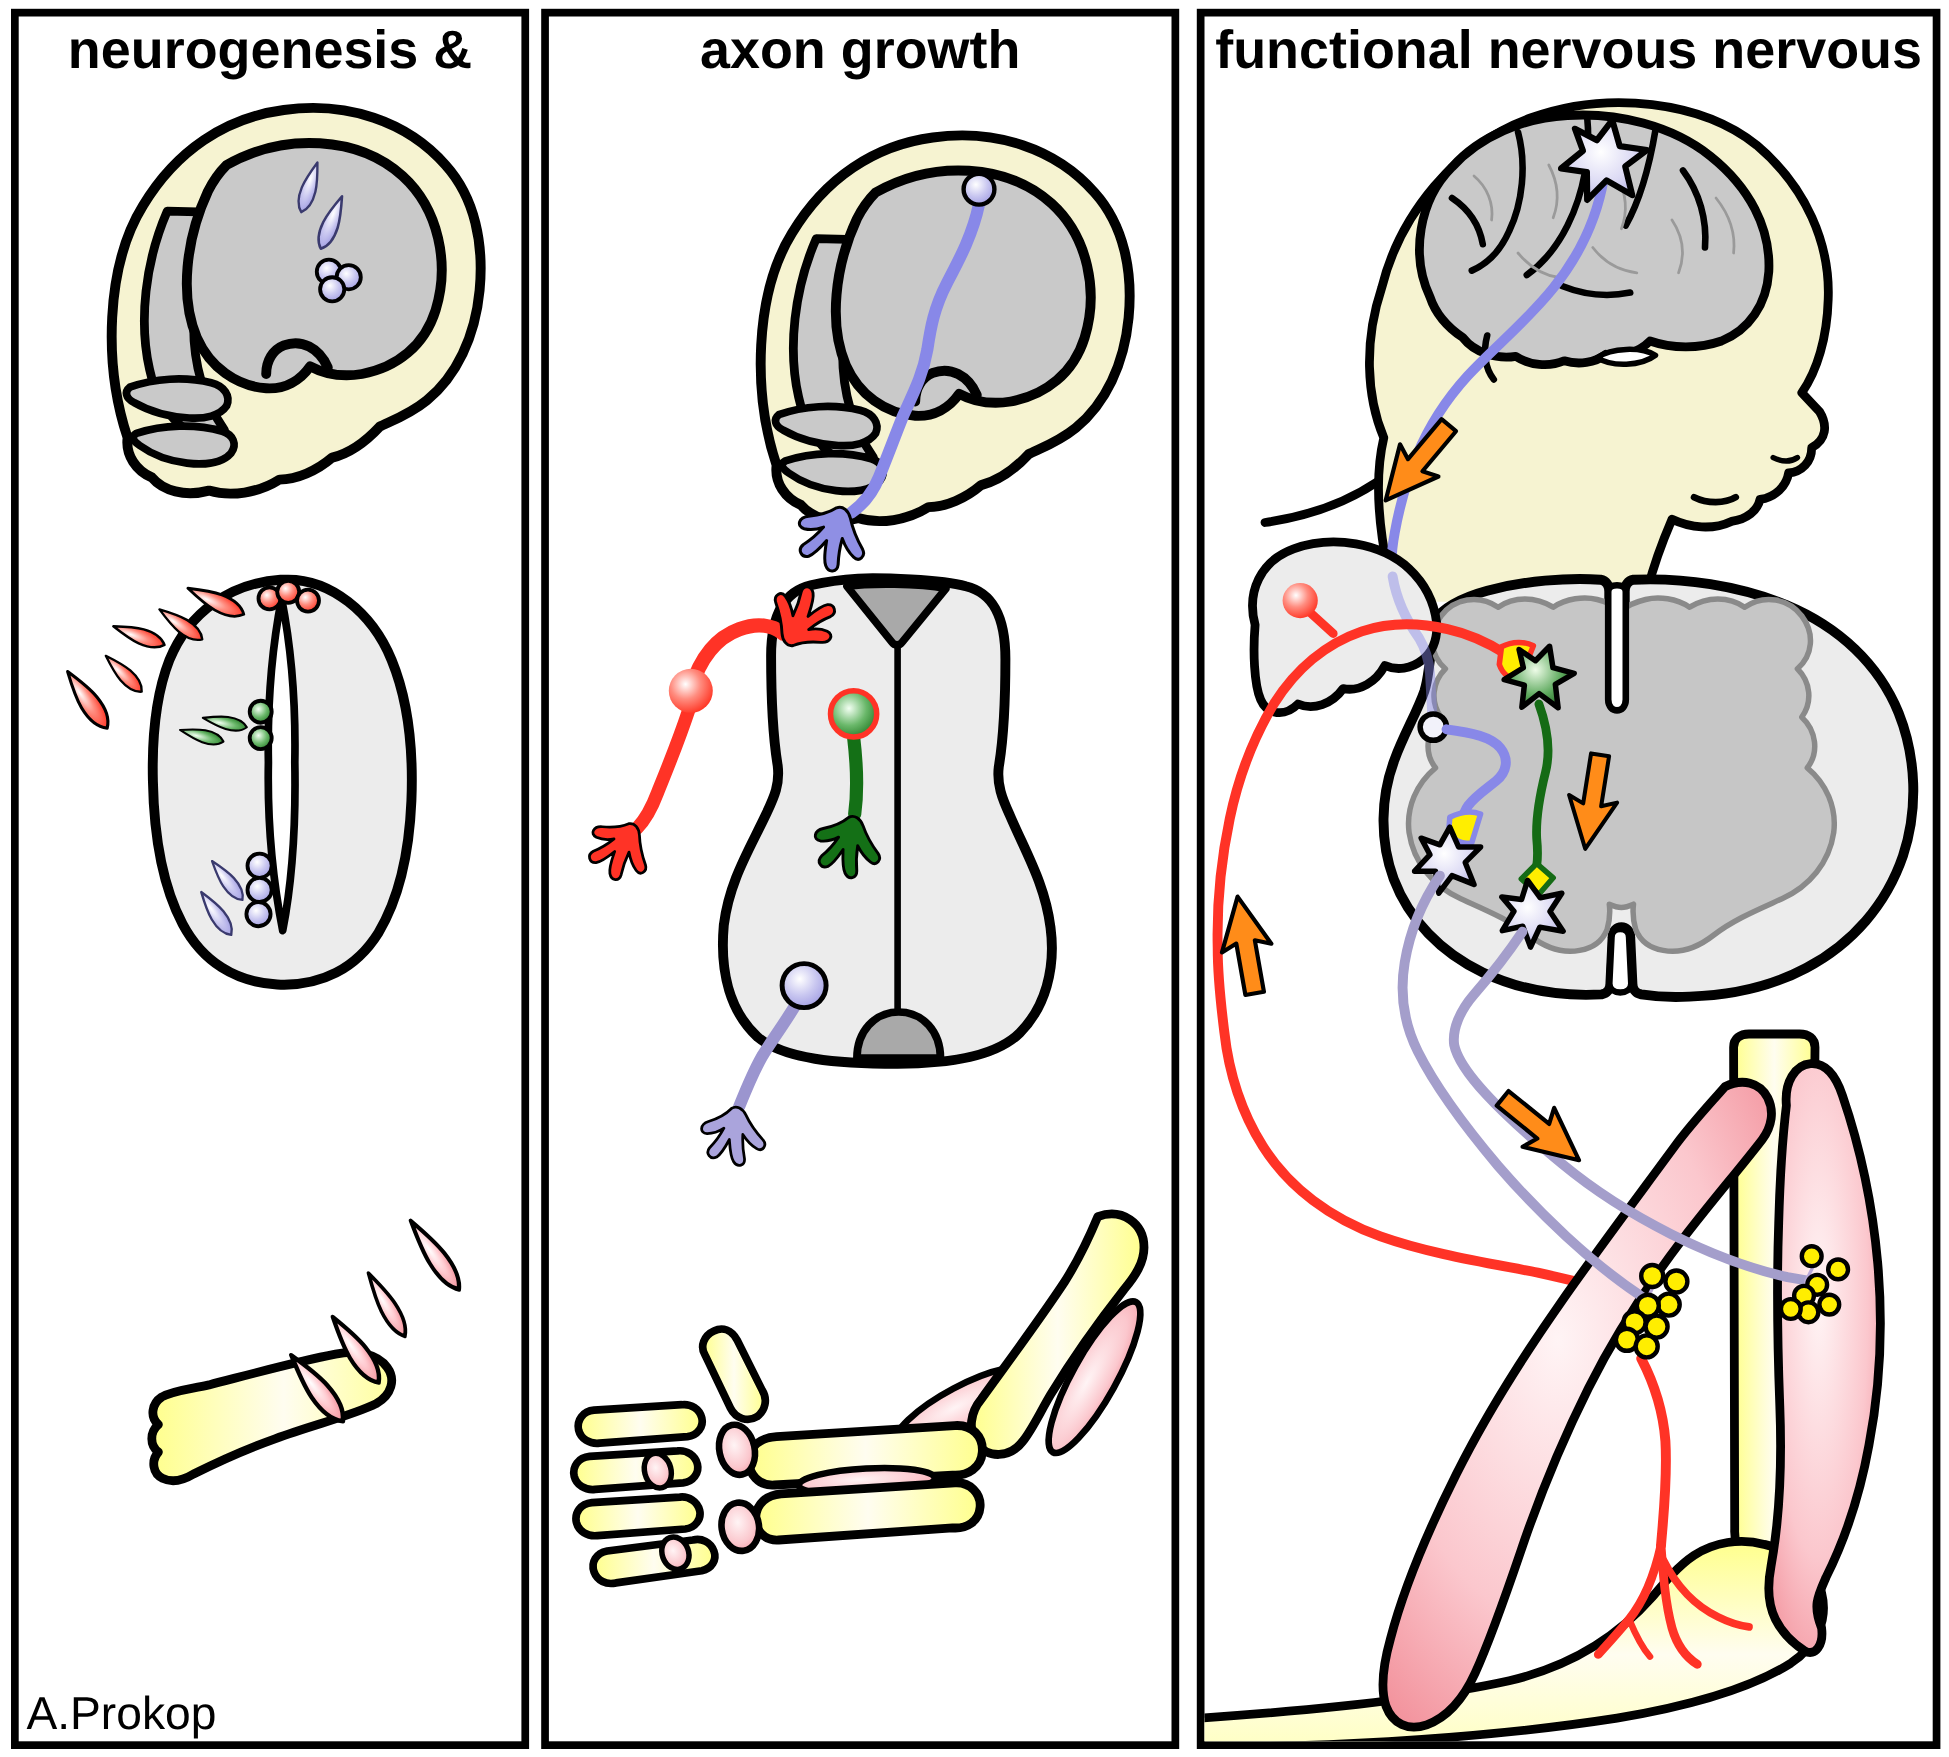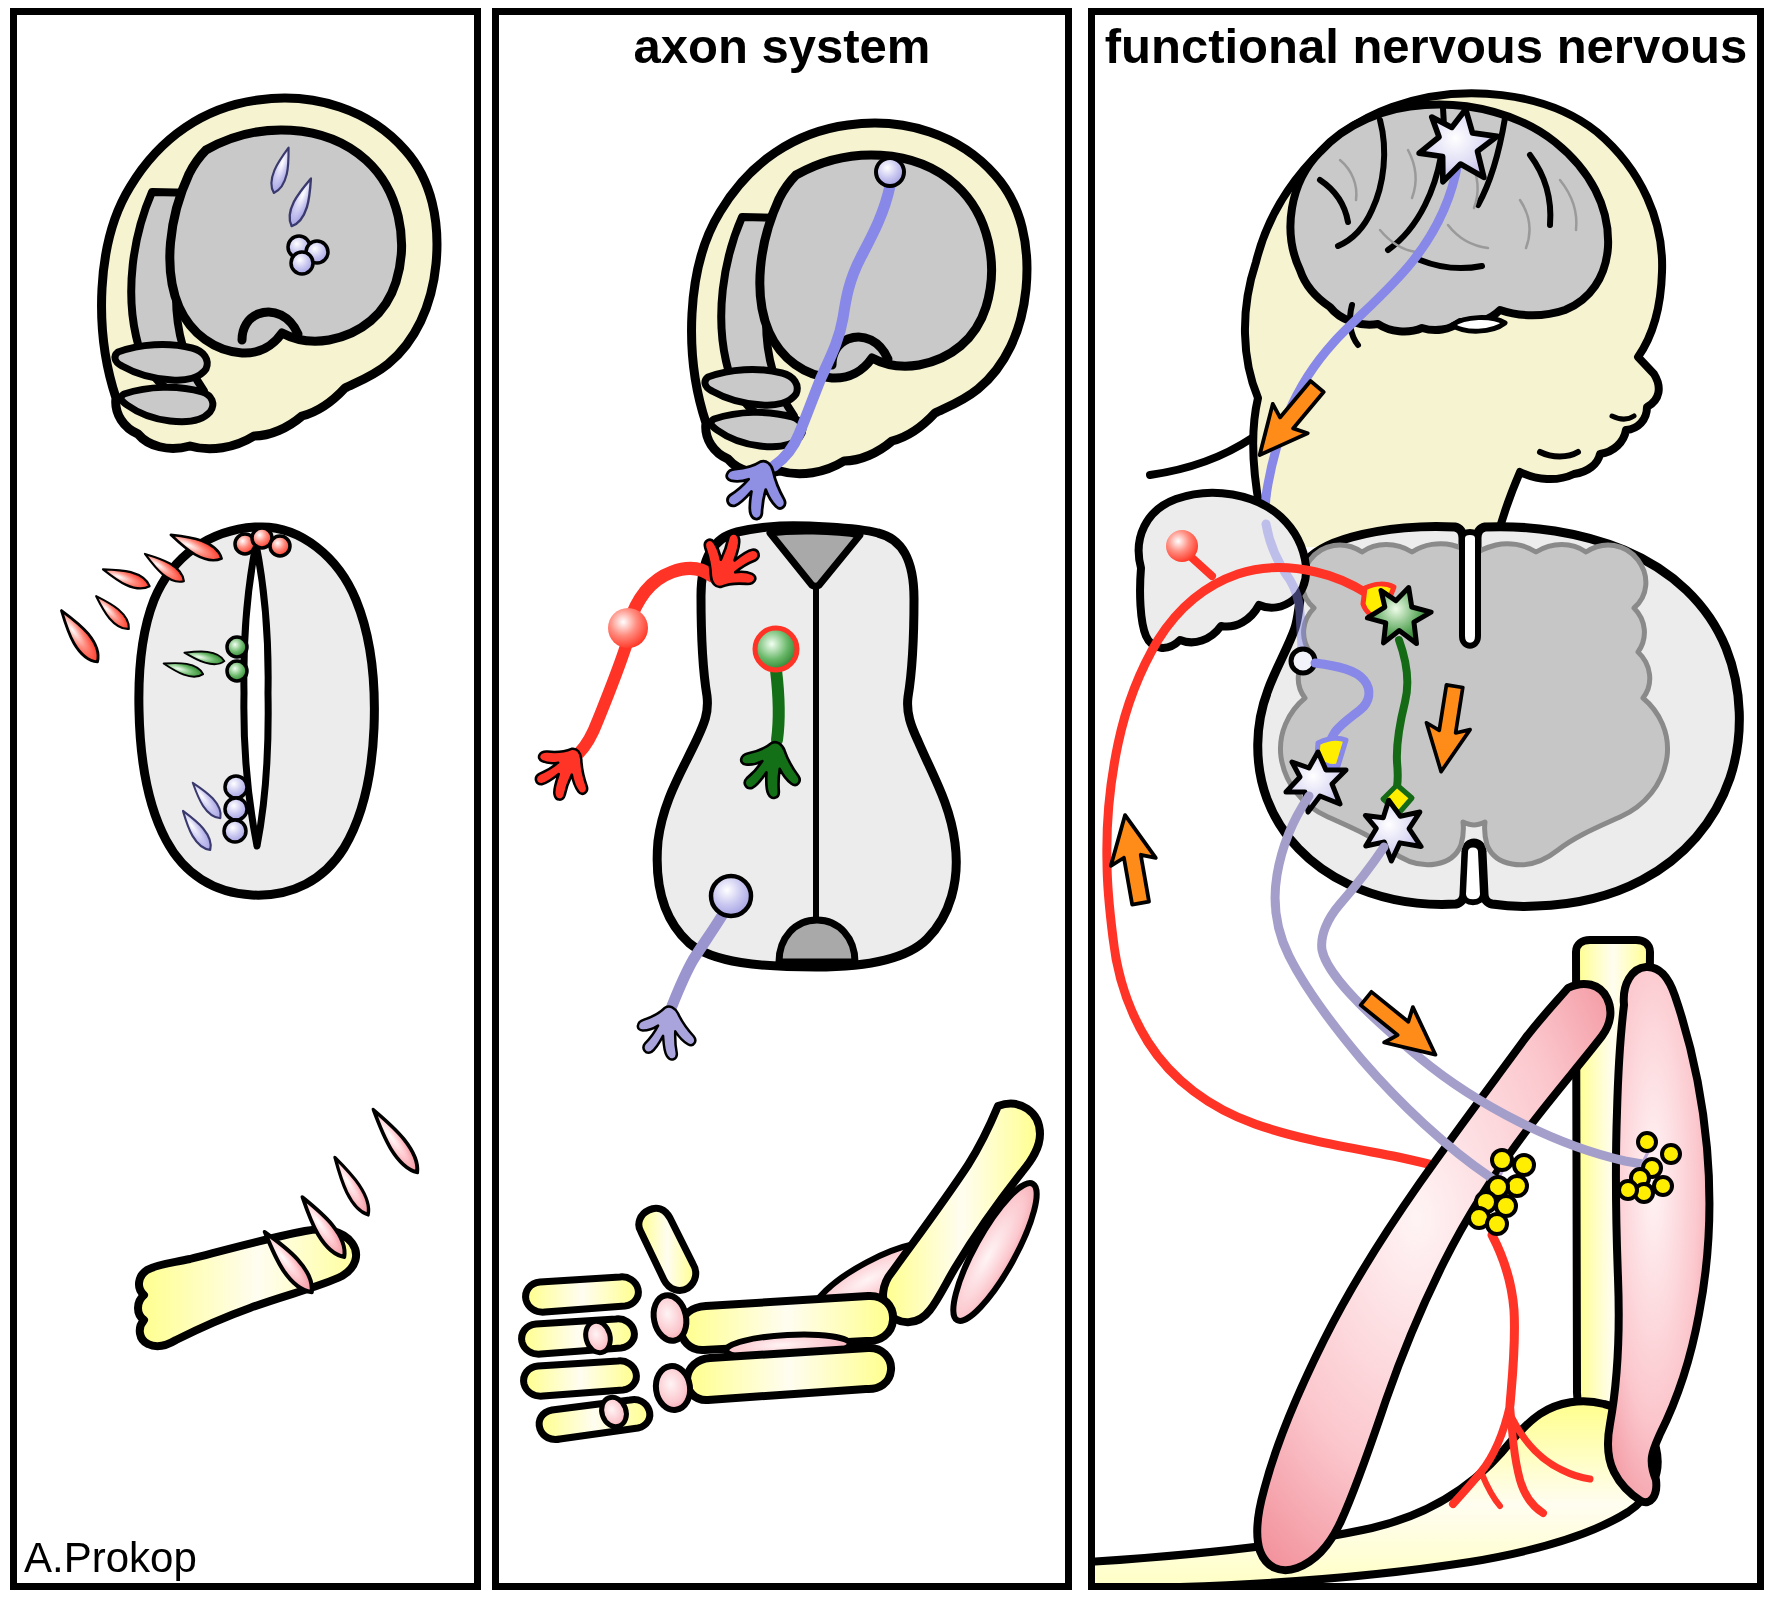--- a/index.html
+++ b/index.html
@@ -85,20 +85,21 @@
     <path d="M 118,352 C 140,344 168,342 192,348 C 204,351 210,360 206,369 C 200,378 186,381 172,380 C 154,379 136,374 122,366 C 114,362 113,356 118,352 Z" fill="#c9c9c9" stroke="#000" stroke-width="7"></path>
     <path d="M 124,394 C 148,386 178,385 202,392 C 212,395 216,404 210,412 C 202,421 186,423 170,421 C 153,419 138,413 127,405 C 120,400 119,397 124,394 Z" fill="#c9c9c9" stroke="#000" stroke-width="7"></path>
     <path d="M 206,150 C 259,120 326,124 366,160 C 399,190 409,240 396,282 C 386,314 361,334 329,340 C 311,343 295,340 282,333 C 273,346 259,354 242,353 C 215,351 191,334 179,307 C 163,270 169,217 189,174 C 194,164 199,157 206,150 Z" fill="#c9c9c9" stroke="#000" stroke-width="9"></path>
     <path d="M 298,334 C 290,316 274,308 258,314 C 248,318 242,328 242,340" fill="none" stroke="#000" stroke-width="9"></path>
   </g>
 </defs>
 </svg>
 
 <div class="panel" id="panel-1">
   <div class="panel-title">
+    <div>neurogenesis &amp;</div>
   </div>
   <svg viewBox="17 15 457 1568" preserveAspectRatio="none">
     <g>
       <use href="#fetalHead"></use>
       <g>
         <use href="#comet" transform="translate(281,171) rotate(18) scale(0.72)" fill="url(#purpleCell)" stroke="#3a3a6e" stroke-width="3"></use>
         <use href="#comet" transform="translate(301,203) rotate(22) scale(0.78)" fill="url(#purpleCell)" stroke="#3a3a6e" stroke-width="3"></use>
         <circle cx="299" cy="247" r="11" fill="url(#purpleCell)" stroke="#000" stroke-width="3.5"></circle>
         <circle cx="317" cy="252" r="11" fill="url(#purpleCell)" stroke="#000" stroke-width="3.5"></circle>
         <circle cx="302" cy="263" r="11" fill="url(#purpleCell)" stroke="#000" stroke-width="3.5"></circle>
@@ -141,21 +142,21 @@
         <use href="#comet" transform="translate(352,1187) rotate(-30) scale(0.8,1.0)" fill="url(#pinkCell)" stroke="#000" stroke-width="4"></use>
         <use href="#comet" transform="translate(396,1142) rotate(-35) scale(0.9,1.15)" fill="url(#pinkCell)" stroke="#000" stroke-width="4"></use>
       </g>
     </g>
 
     <text x="24" y="1572" font-size="42" fill="#000">A.Prokop</text>
   </svg>
 </div>
 
 <div class="panel" id="panel-2">
-  <div class="panel-title">axon system</div>
+  <div class="panel-title">axon growth</div>
   <svg viewBox="499 15 566 1568" preserveAspectRatio="none">
     <g>
       <use href="#fetalHead" transform="translate(590,25)"></use>
       <path d="M 890,186 C 884,214 872,236 861,257 C 849,280 846,298 843,318 C 839,341 830,358 821,378 C 813,398 806,417 799,434 C 793,449 784,459 774,466" fill="none" stroke="#8888e8" stroke-width="11"></path>
       <circle cx="890" cy="172" r="14" fill="url(#purpleCell)" stroke="#000" stroke-width="4"></circle>
       <use href="#gcone" transform="translate(757,477) rotate(25) scale(1.1)" fill="#8f8fe4" stroke="#000" stroke-width="2.5"></use>
     </g>
 
     <g>
       <path d="M 737,532 C 712,538 701,560 701,596 C 701,640 703,672 707,696 C 709,713 704,724 697,739 C 681,773 663,801 658,841 C 654,886 665,921 689,943 C 713,963 761,967 816,967 C 869,967 907,959 927,939 C 950,916 960,881 955,843 C 950,804 933,776 918,741 C 911,726 906,713 908,697 C 912,673 914,641 914,599 C 914,561 903,539 878,533 C 856,527 800,525 780,526 C 762,527 750,529 737,532 Z" fill="#ececec" stroke="#000" stroke-width="9"></path>

